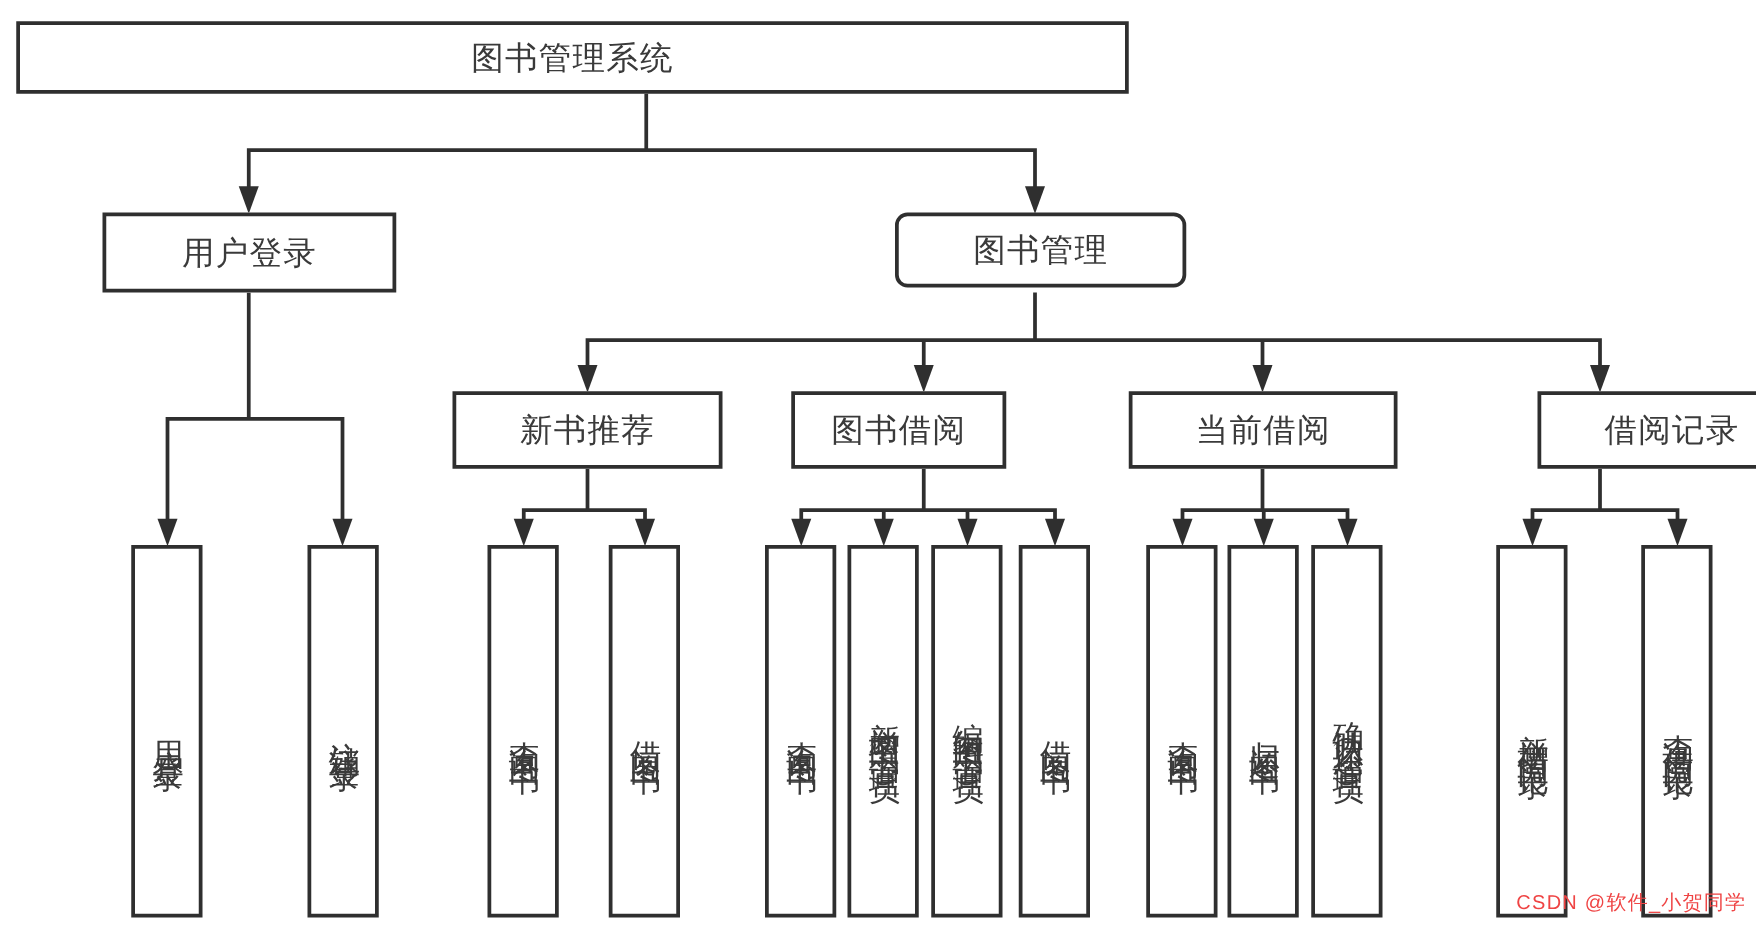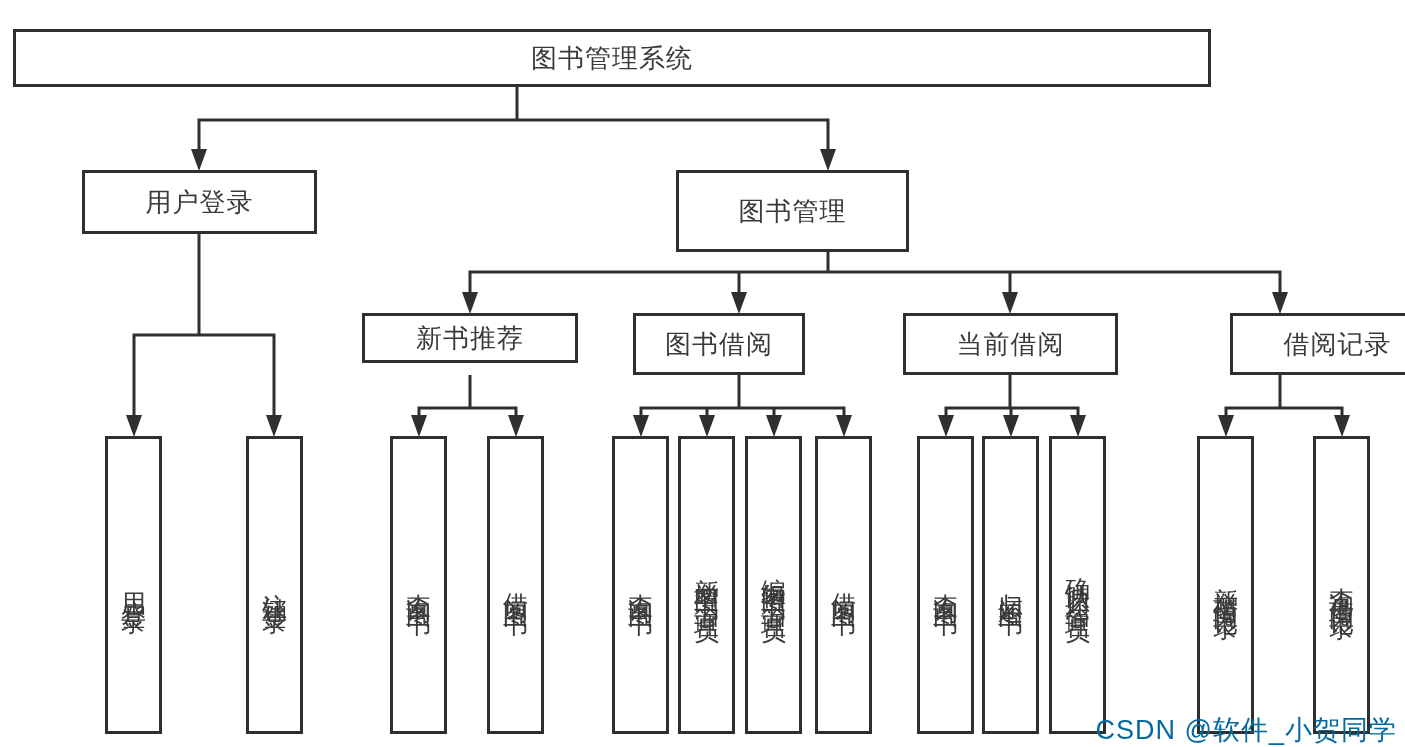--- a/index.html
+++ b/index.html
@@ -28,31 +28,31 @@
     writing-mode:vertical-rl;
     text-orientation:mixed;
     letter-spacing:6px;
     line-height:1;
     text-align:center;
   }
   .watermark{
     position:absolute;
     right:8px;
     top:712px;
-    font-size:27px;
+    font-size:16px;
     letter-spacing:1px;
-    color:#0369a1;
+    color:#ef4444;
     z-index:3;
     white-space:nowrap;
   }
   
-  #n-root{left:13px;top:29px;width:1198px;height:58px;}
+  #n-root{left:13px;top:17px;width:890px;height:58px;}
   #n-userlogin{left:82px;top:170px;width:235px;height:64px;}
-  #n-bookmgmt{left:676px;top:170px;width:233px;height:82px;}
-  #n-l3-0{left:362px;top:313px;width:216px;height:50px;}
+  #n-bookmgmt{left:716px;top:170px;width:233px;height:60px;border-radius:10px;}
+  #n-l3-0{left:362px;top:313px;width:216px;height:62px;}
   #n-l3-1{left:633px;top:313px;width:172px;height:62px;}
   #n-l3-2{left:903px;top:313px;width:215px;height:62px;}
   #n-l3-3{left:1230px;top:313px;width:215px;height:62px;}
   .leaf{top:436px;width:57px;height:298px;}
   #lf-0{left:105px;}  #lf-1{left:246px;}
   #lf-2{left:390px;}  #lf-3{left:487px;}
   #lf-4{left:612px;}  #lf-5{left:678px;}
   #lf-6{left:745px;}  #lf-7{left:815px;}
   #lf-8{left:917px;}  #lf-9{left:982px;}
   #lf-10{left:1049px;}

